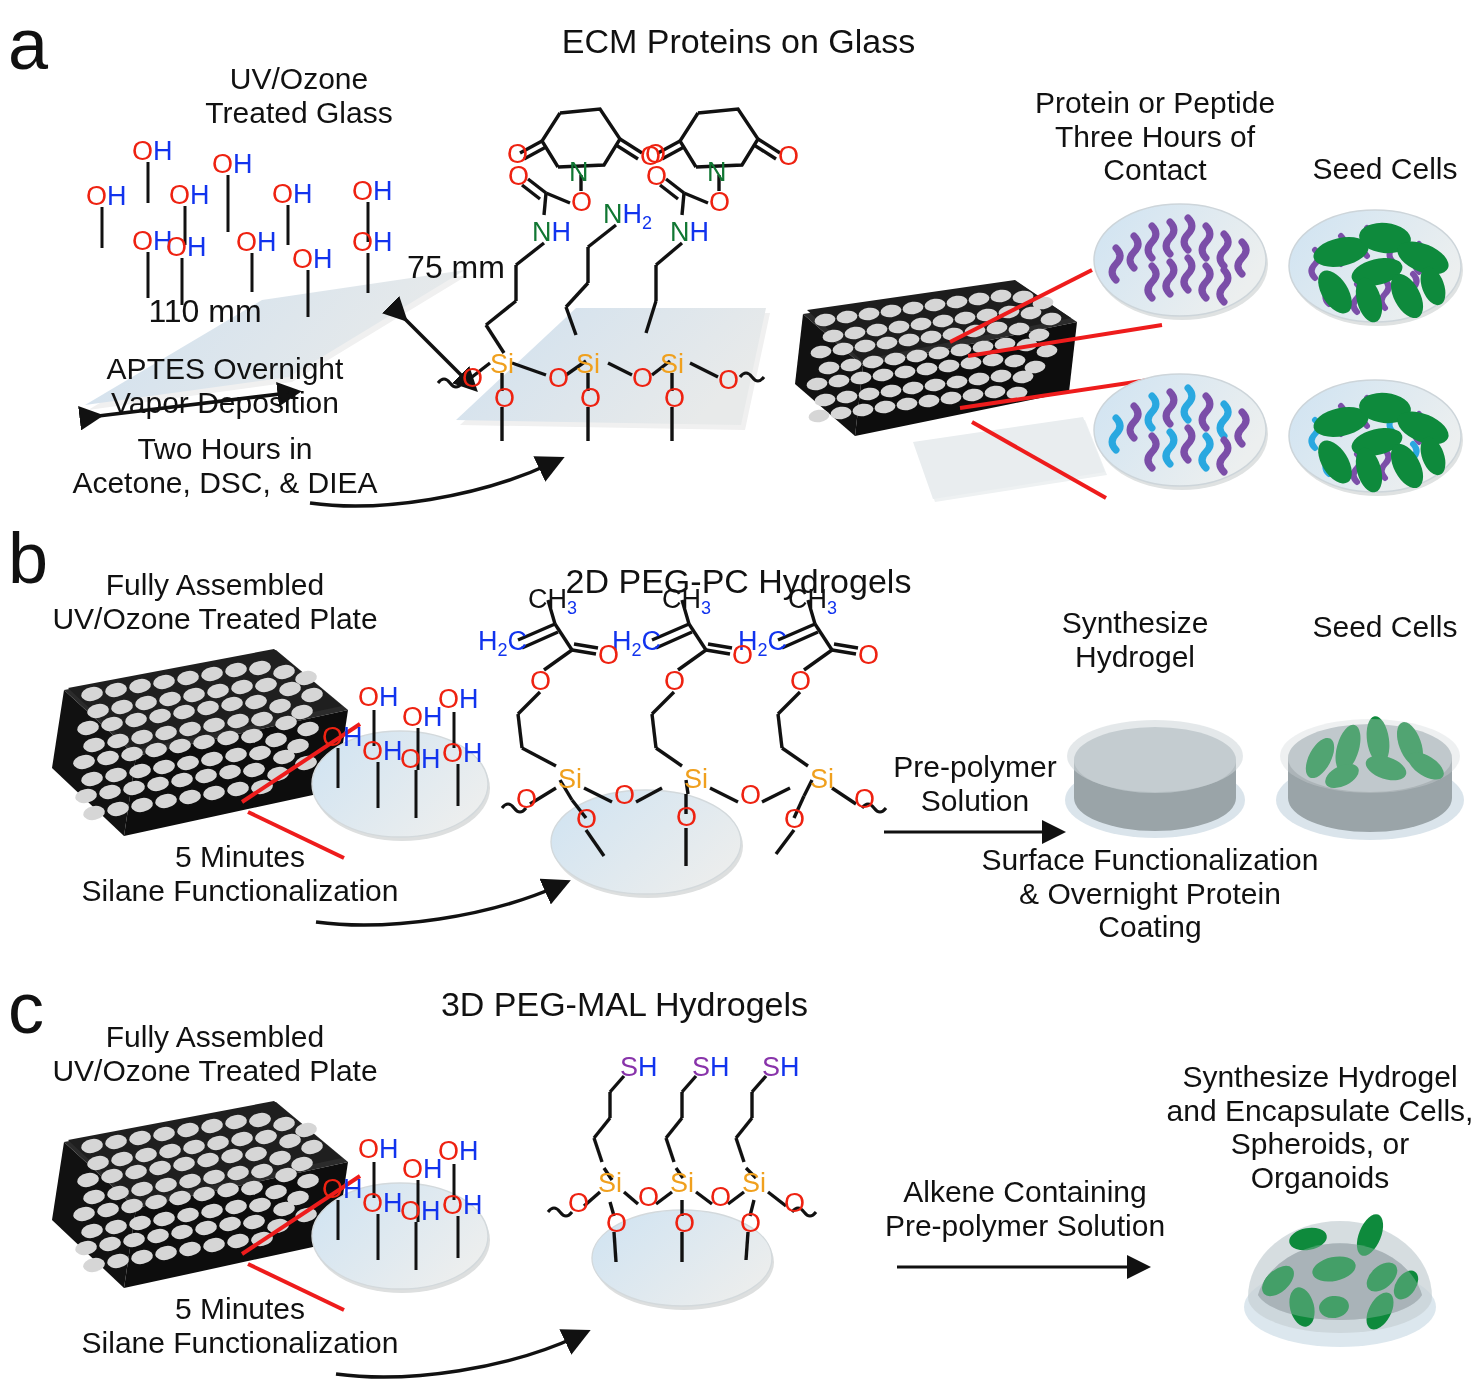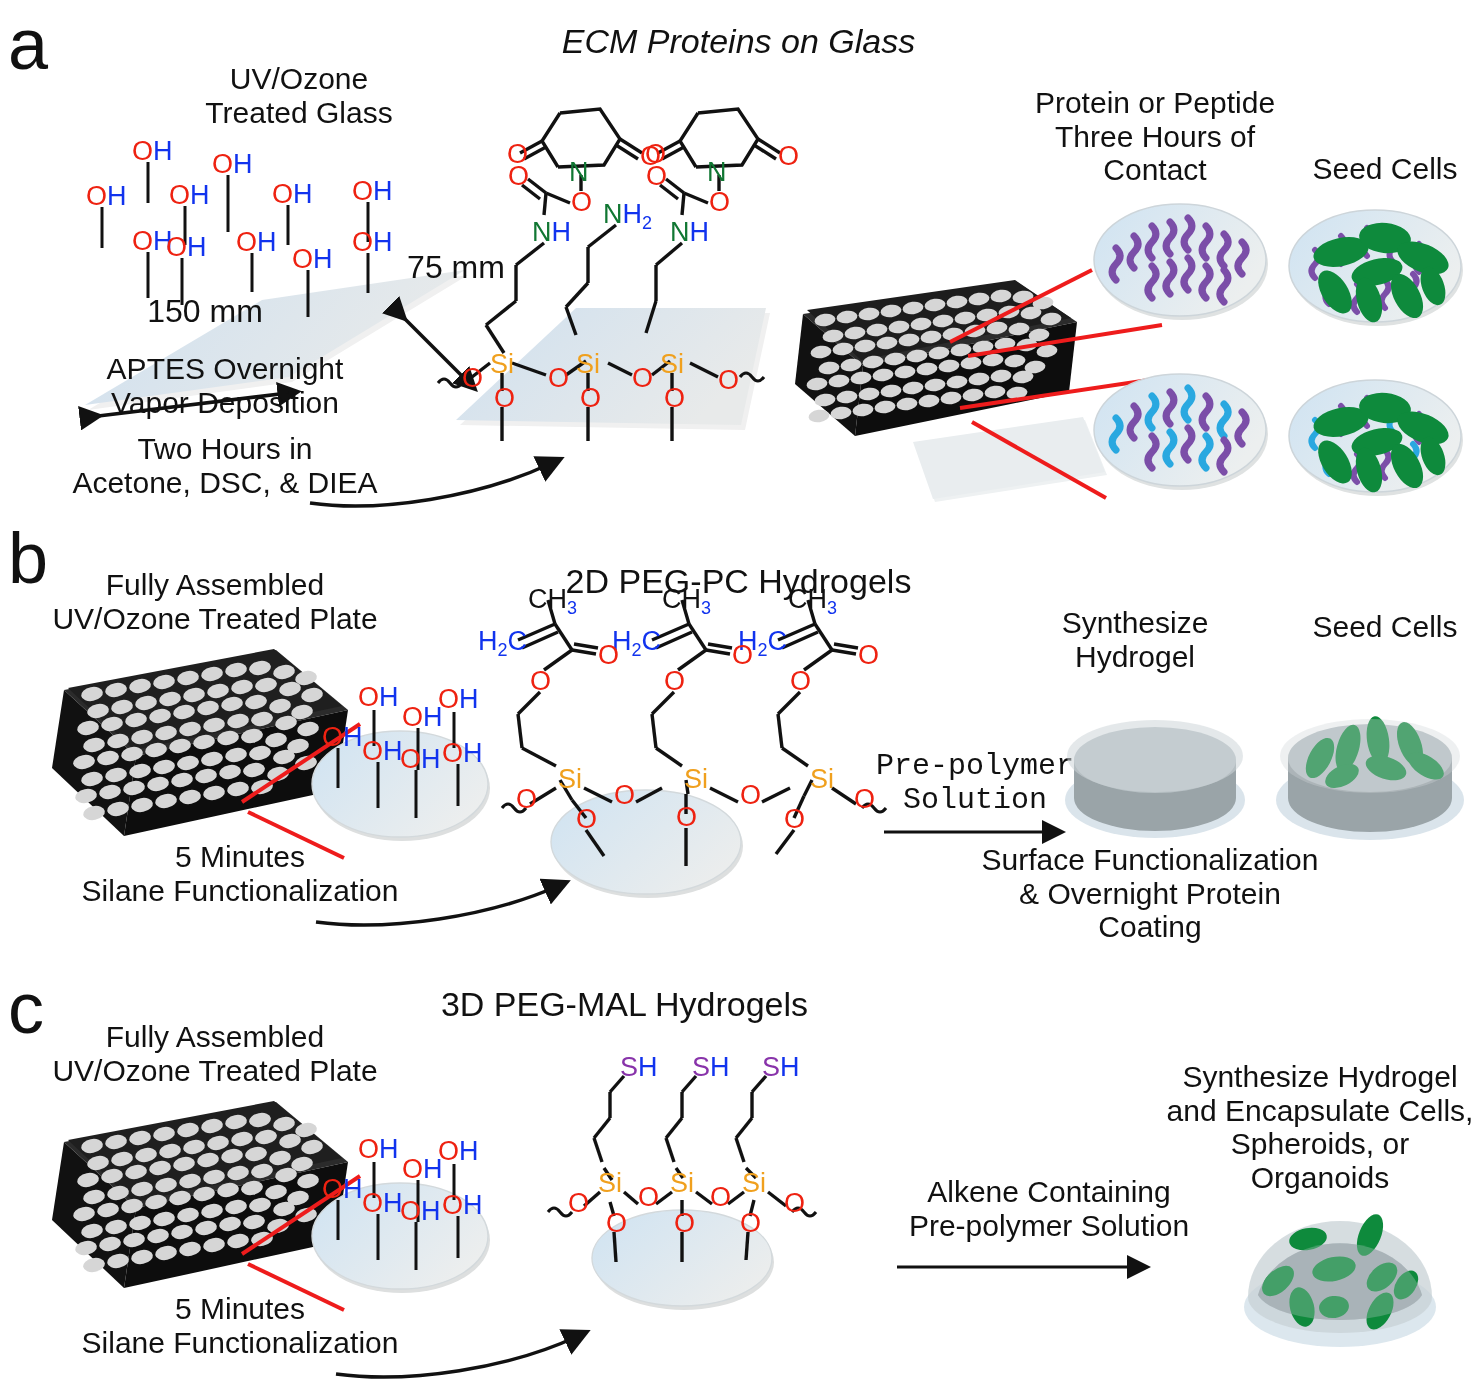--- a/index.html
+++ b/index.html
@@ -11,21 +11,21 @@
   .cap{font-size:30px;line-height:1.12;color:#111;text-align:center;white-space:pre-line;}
   svg{display:block;overflow:visible;}
   .chem{font-family:"Liberation Sans", sans-serif;font-size:27px;}
 </style>
 </head>
 <body>
 
 <div id="figure">
 
   <div class="abs panel-letter" style="left:8px;top:8px;">a</div>
-  <div class="abs panel-title" style="left:0;top:22px;width:1477px;text-align:center;font-style:italic;">ECM Proteins on Glass</div>
+  <div class="abs panel-title" style="left:0;top:22px;width:1477px;text-align:center;">ECM Proteins on Glass</div>
 
   <div class="abs cap" style="left:149px;top:62px;width:300px;">UV/Ozone
 Treated Glass</div>
 
   <svg class="abs" style="left:60px;top:120px;" width="420" height="230">
     <defs>
       <linearGradient id="glassGradA" x1="0" y1="0" x2="1" y2="0.3">
         <stop offset="0%" stop-color="#cfe0ef"></stop>
           <stop offset="100%" stop-color="#e8eaea"></stop>
       </linearGradient>
@@ -63,21 +63,21 @@
     <g stroke="#111" stroke-width="3.5" fill="#111">
       <line x1="30" y1="297" x2="228" y2="273" marker-start="url(#arrA1)" marker-end="url(#arrA1)"></line>
       <line x1="338" y1="192" x2="408" y2="262" marker-start="url(#arrA1)" marker-end="url(#arrA1)"></line>
     </g>
     <defs>
       <marker id="arrA1" markerWidth="7" markerHeight="7" refX="3" refY="3.5" orient="auto">
         <path d="M0,0 L7,3.5 L0,7 z" fill="#111"></path>
       </marker>
     </defs>
   </svg>
-  <div class="abs cap" style="left:105px;top:294px;width:200px;font-size:32px;">150 mm</div>
+  <div class="abs cap" style="left:105px;top:294px;width:200px;font-size:32px;">110 mm</div>
   <div class="abs cap" style="left:370px;top:250px;width:130px;font-size:32px;padding-left:21px;">75 mm</div>
 
   <div class="abs cap" style="left:60px;top:352px;width:330px;text-align:center;">APTES Overnight
 Vapor Deposition</div>
   <div class="abs cap" style="left:60px;top:432px;width:330px;">Two Hours in
 Acetone, DSC, &amp; DIEA</div>
 
   <svg class="abs" style="left:300px;top:455px;" width="290" height="60">
     <defs>
         <marker id="ah1" markerWidth="8" markerHeight="8" refX="4" refY="4" orient="auto">
@@ -630,21 +630,21 @@
       <text x="154" y="216" fill="#ee2211">O</text>
       <text x="280" y="216" fill="#ee2211">O</text>
       <text x="56" y="220" fill="#ee2211">O</text>
       <text x="394" y="220" fill="#ee2211">O</text>
       <text x="116" y="240" fill="#ee2211">O</text>
       <text x="216" y="238" fill="#ee2211">O</text>
       <text x="324" y="240" fill="#ee2211">O</text>
     </g>
   </svg>
 
-  <div class="abs cap" style="left:870px;top:750px;width:210px;font-family:Liberation Mono, monospace;">Pre-polymer
+  <div class="abs cap" style="left:870px;top:750px;width:210px;">Pre-polymer
 Solution</div>
   <svg class="abs" style="left:882px;top:820px;" width="190" height="24">
     <defs>
         <marker id="ah3" markerWidth="8" markerHeight="8" refX="4" refY="4" orient="auto">
           <path d="M0,0 L8,4 L0,8 z" fill="#111"></path>
         </marker>
       </defs>
     <line x1="2" y1="12" x2="172" y2="12" stroke="#111" stroke-width="3" marker-end="url(#ah3)"></line>
   </svg>
 
@@ -883,21 +883,21 @@
       <text x="118" y="166" fill="#ee2211">O</text>
       <text x="190" y="166" fill="#ee2211">O</text>
       <text x="48" y="172" fill="#ee2211">O</text>
       <text x="264" y="172" fill="#ee2211">O</text>
       <text x="86" y="192" fill="#ee2211">O</text>
       <text x="154" y="192" fill="#ee2211">O</text>
       <text x="220" y="192" fill="#ee2211">O</text>
     </g>
   </svg>
 
-  <div class="abs cap" style="left:880px;top:1175px;width:290px;margin-left:24px;">Alkene Containing
+  <div class="abs cap" style="left:880px;top:1175px;width:290px;">Alkene Containing
 Pre-polymer Solution</div>
   <svg class="abs" style="left:895px;top:1255px;" width="260" height="24">
     <defs>
         <marker id="ah5" markerWidth="8" markerHeight="8" refX="4" refY="4" orient="auto">
           <path d="M0,0 L8,4 L0,8 z" fill="#111"></path>
         </marker>
       </defs>
     <line x1="2" y1="12" x2="244" y2="12" stroke="#111" stroke-width="3" marker-end="url(#ah5)"></line>
   </svg>
 

